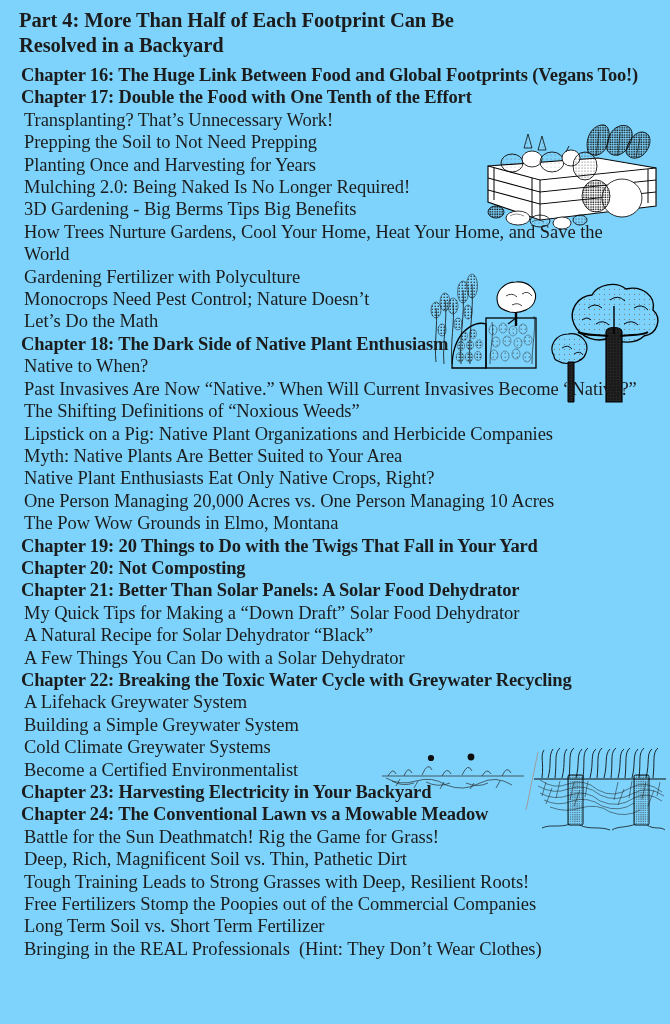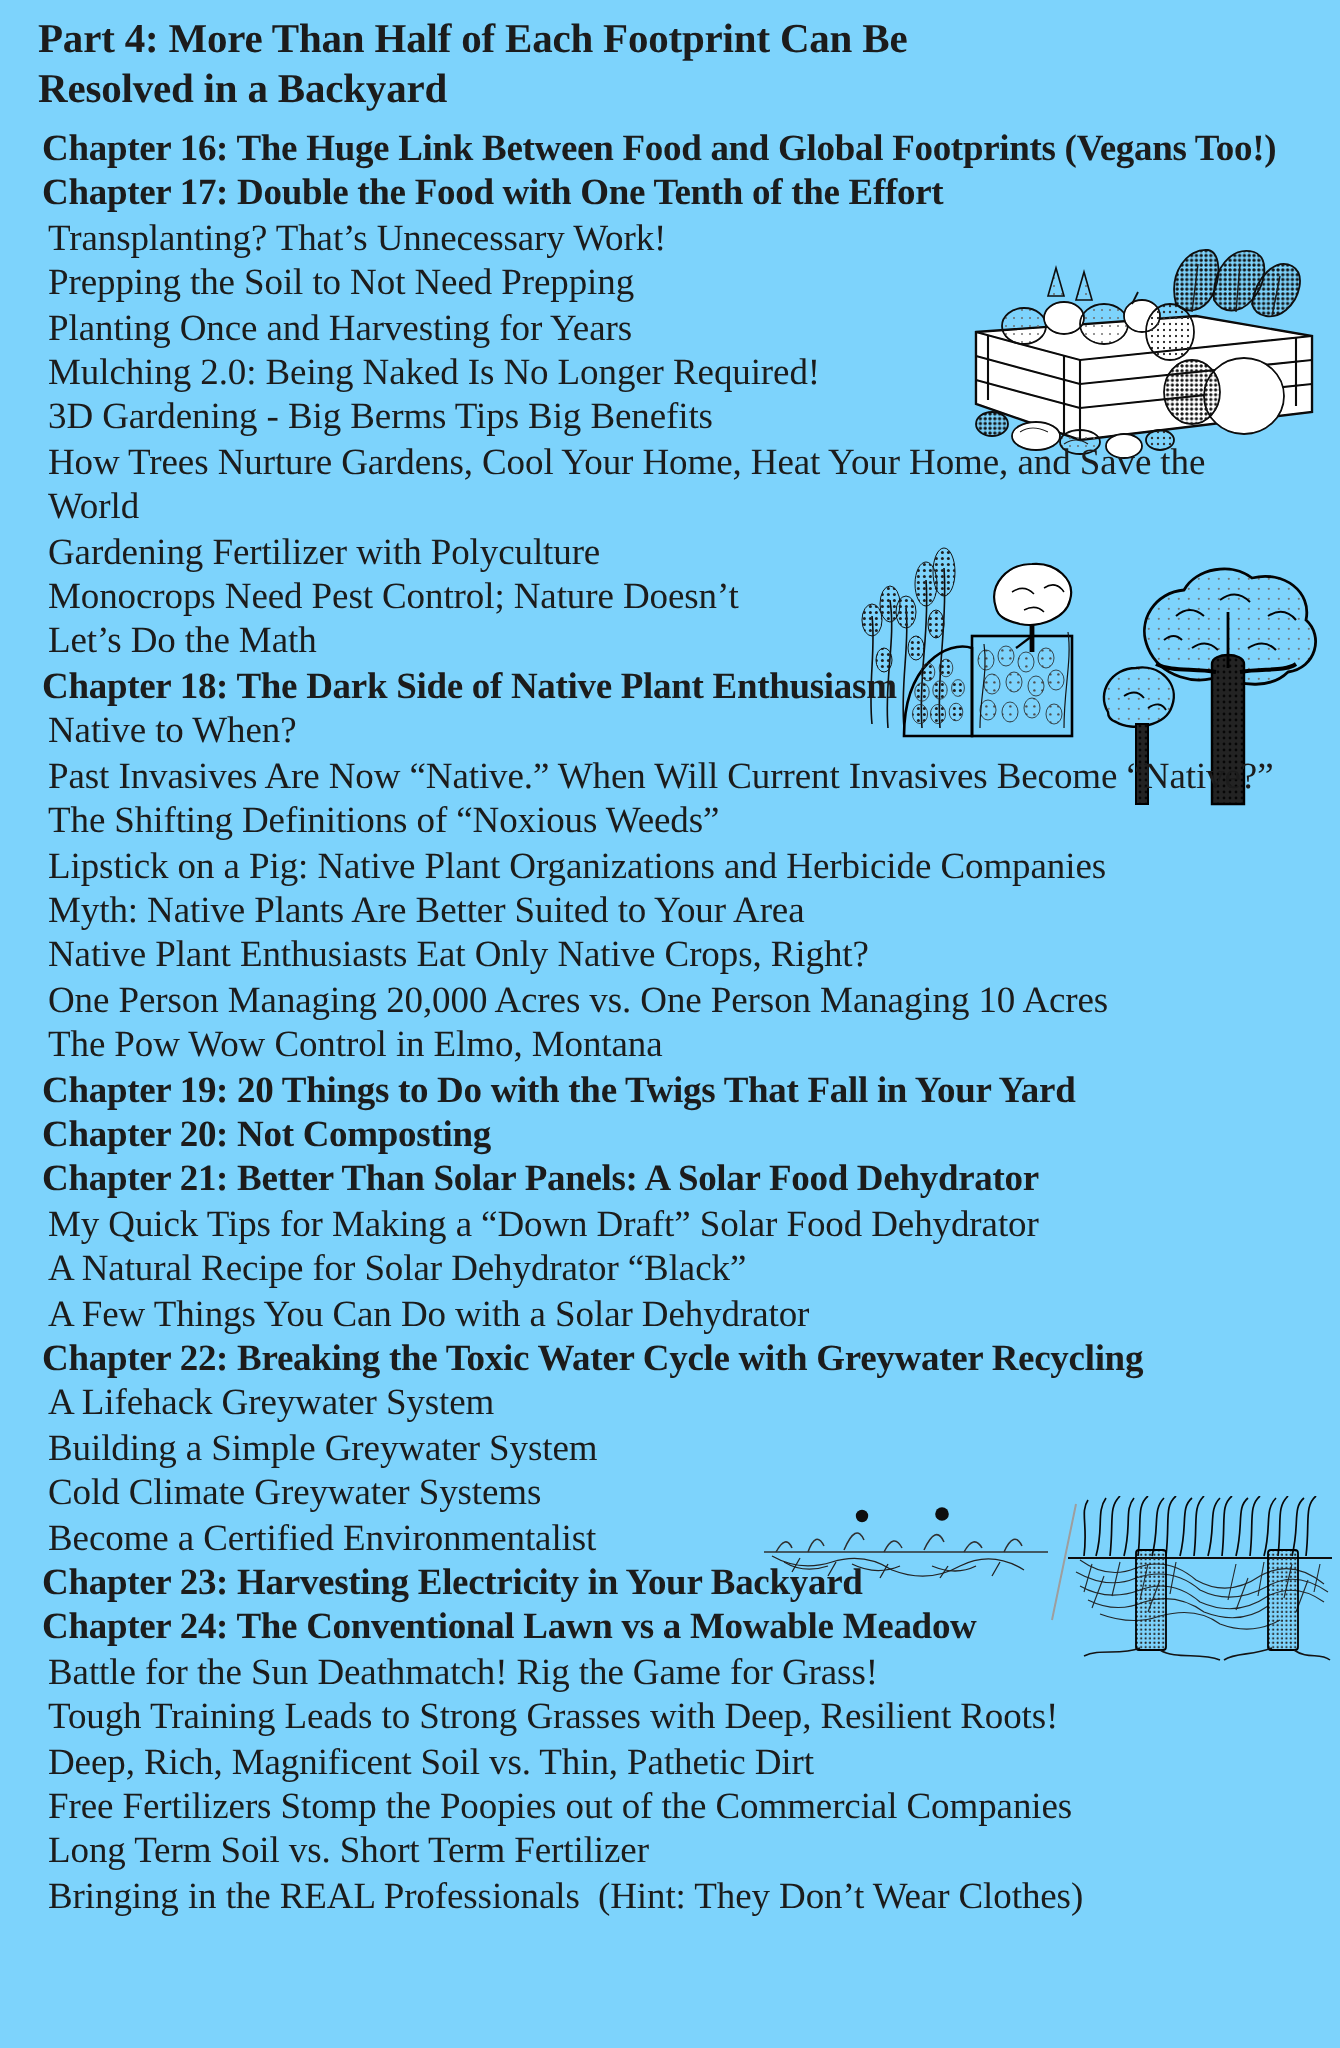--- a/index.html
+++ b/index.html
@@ -383,35 +383,35 @@
         <div class="entry section">Monocrops Need Pest Control; Nature Doesn’t</div>
         <div class="entry section">Let’s Do the Math</div>
         <div class="entry chapter">Chapter 18: The Dark Side of Native Plant Enthusiasm</div>
         <div class="entry section">Native to When?</div>
         <div class="entry section">Past Invasives Are Now “Native.” When Will Current Invasives Become “Native?”</div>
         <div class="entry section">The Shifting Definitions of “Noxious Weeds”</div>
         <div class="entry section">Lipstick on a Pig: Native Plant Organizations and Herbicide Companies</div>
         <div class="entry section">Myth: Native Plants Are Better Suited to Your Area</div>
         <div class="entry section">Native Plant Enthusiasts Eat Only Native Crops, Right?</div>
         <div class="entry section">One Person Managing 20,000 Acres vs. One Person Managing 10 Acres</div>
-        <div class="entry section">The Pow Wow Control in Elmo, Montana</div>
+        <div class="entry section">The Pow Wow Grounds in Elmo, Montana</div>
         <div class="entry chapter">Chapter 19: 20 Things to Do with the Twigs That Fall in Your Yard</div>
         <div class="entry chapter">Chapter 20: Not Composting</div>
         <div class="entry chapter">Chapter 21: Better Than Solar Panels: A Solar Food Dehydrator</div>
         <div class="entry section">My Quick Tips for Making a “Down Draft” Solar Food Dehydrator</div>
         <div class="entry section">A Natural Recipe for Solar Dehydrator “Black”</div>
         <div class="entry section">A Few Things You Can Do with a Solar Dehydrator</div>
         <div class="entry chapter">Chapter 22: Breaking the Toxic Water Cycle with Greywater Recycling</div>
         <div class="entry section">A Lifehack Greywater System</div>
         <div class="entry section">Building a Simple Greywater System</div>
         <div class="entry section">Cold Climate Greywater Systems</div>
         <div class="entry section">Become a Certified Environmentalist</div>
         <div class="entry chapter">Chapter 23: Harvesting Electricity in Your Backyard</div>
         <div class="entry chapter">Chapter 24: The Conventional Lawn vs a Mowable Meadow</div>
         <div class="entry section">Battle for the Sun Deathmatch! Rig the Game for Grass!</div>
+        <div class="entry section">Deep, Rich, Magnificent Soil vs. Thin, Pathetic Dirt</div>
         <div class="entry section">Tough Training Leads to Strong Grasses with Deep, Resilient Roots!</div>
-        <div class="entry section">Deep, Rich, Magnificent Soil vs. Thin, Pathetic Dirt</div>
         <div class="entry section">Free Fertilizers Stomp the Poopies out of the Commercial Companies</div>
         <div class="entry section">Long Term Soil vs. Short Term Fertilizer</div>
         <div class="entry section">Bringing in the REAL Professionals  (Hint: They Don’t Wear Clothes)</div>
       </div>
   </div>
 </div>
 
 </body></html>

